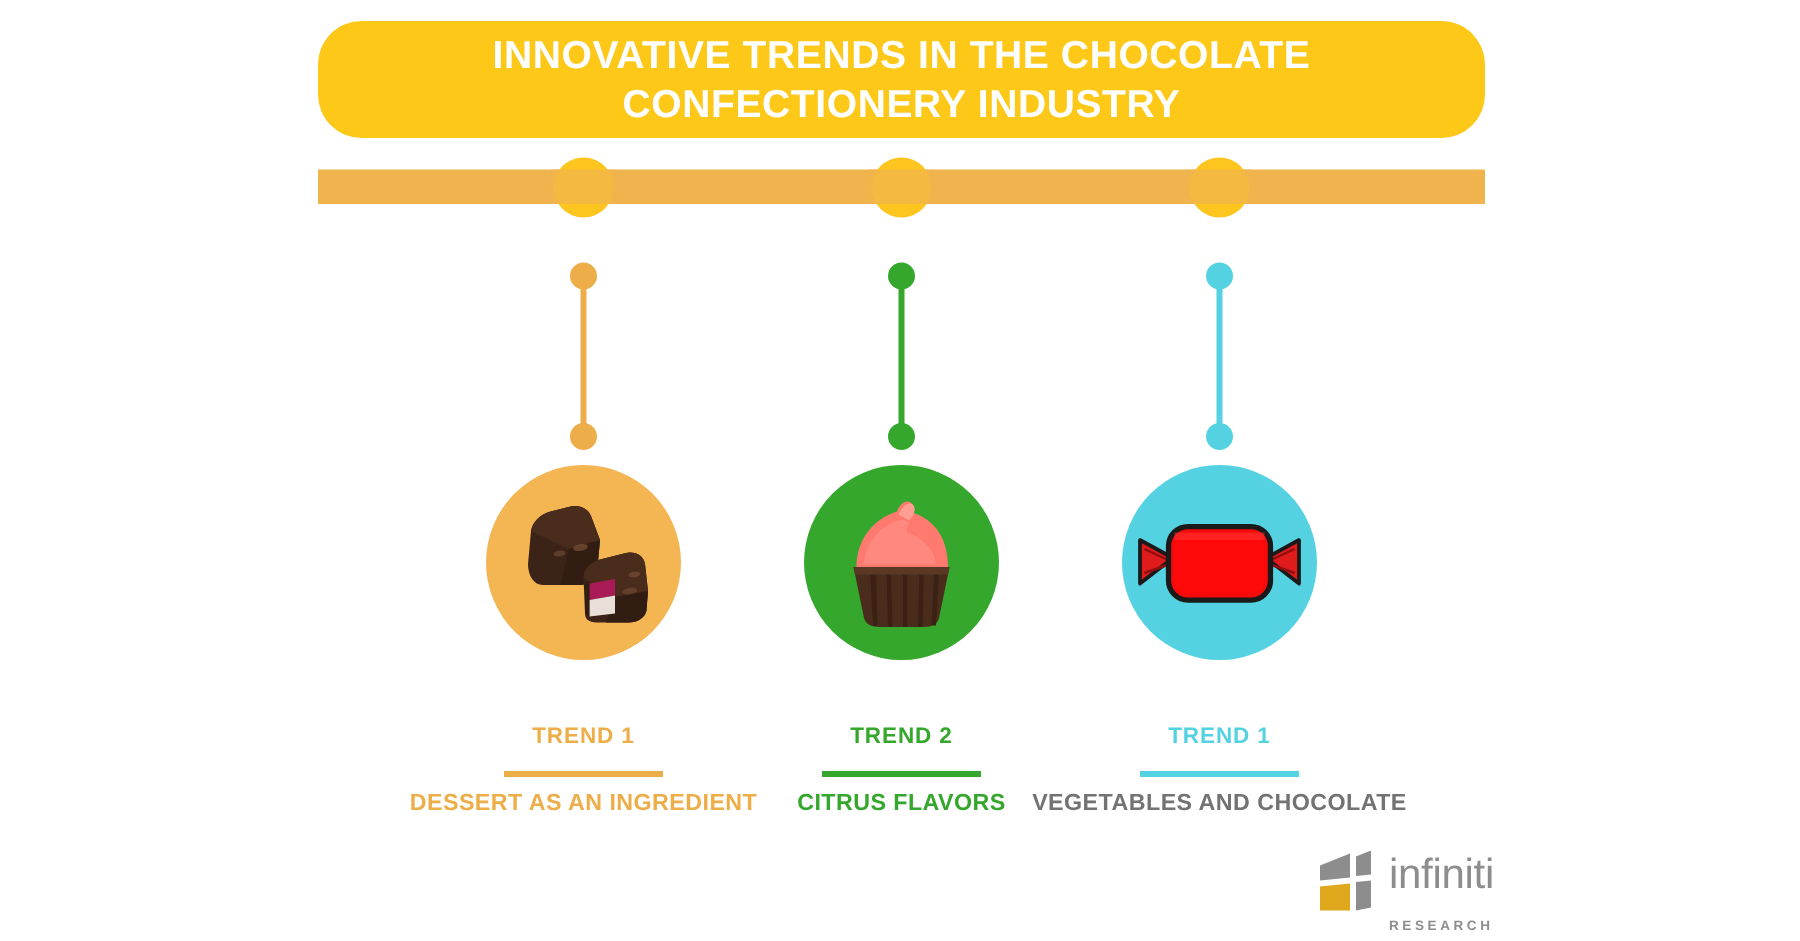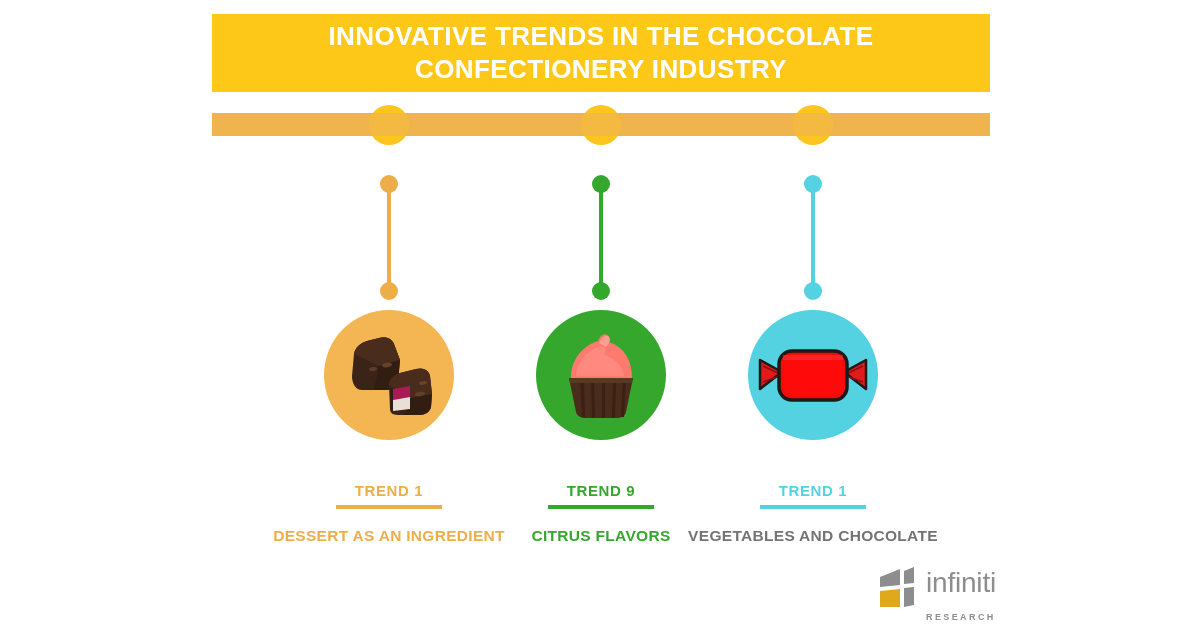--- a/index.html
+++ b/index.html
@@ -30,20 +30,21 @@
     left: 212px;
     top: 14px;
     width: 778px;
     height: 78px;
     background: #FEC819;
     display: flex;
     align-items: center;
     justify-content: center;
     box-sizing: border-box;
     padding: 0 24px;
+    border-radius: 29px;
   }
   .title-text {
     color: #FFFFFF;
     font-size: 26px;
     font-weight: 700;
     letter-spacing: 0.4px;
     line-height: 1.28;
     text-align: center;
     text-transform: uppercase;
   }
@@ -124,21 +125,21 @@
     top: 482px;
     width: 300px;
     margin-left: -150px;
     text-align: center;
   }
   .trend-label .trend-title {
     font-size: 15px;
     font-weight: 700;
     letter-spacing: 0.6px;
     display: inline-block;
-    padding-bottom: 6px;
+    padding-bottom: 15px;
   }
   .trend-label .rule {
     width: 106px;
     height: 4px;
     margin: 0 auto;
   }
   .trend-desc {
     position: absolute;
     top: 527px;
     width: 360px;
@@ -279,21 +280,21 @@
     </svg>
   </div>
 
   <div class="trend-label" style="left:389px">
     <div class="trend-title" style="color:#EDAE49">TREND 1</div>
     <div class="rule" style="background:#EDAE49"></div>
   </div>
   <div class="trend-desc" style="left:389px;color:#EDAE49">DESSERT AS AN INGREDIENT</div>
 
   <div class="trend-label" style="left:601px">
-    <div class="trend-title" style="color:#35A72C">TREND 9</div>
+    <div class="trend-title" style="color:#35A72C">TREND 2</div>
     <div class="rule" style="background:#35A72C"></div>
   </div>
   <div class="trend-desc" style="left:601px;color:#35A72C">CITRUS FLAVORS</div>
 
   <div class="trend-label" style="left:813px">
     <div class="trend-title" style="color:#55D2E2">TREND 1</div>
     <div class="rule" style="background:#55D2E2"></div>
   </div>
   <div class="trend-desc" style="left:813px;color:#737373">VEGETABLES AND CHOCOLATE</div>
 

